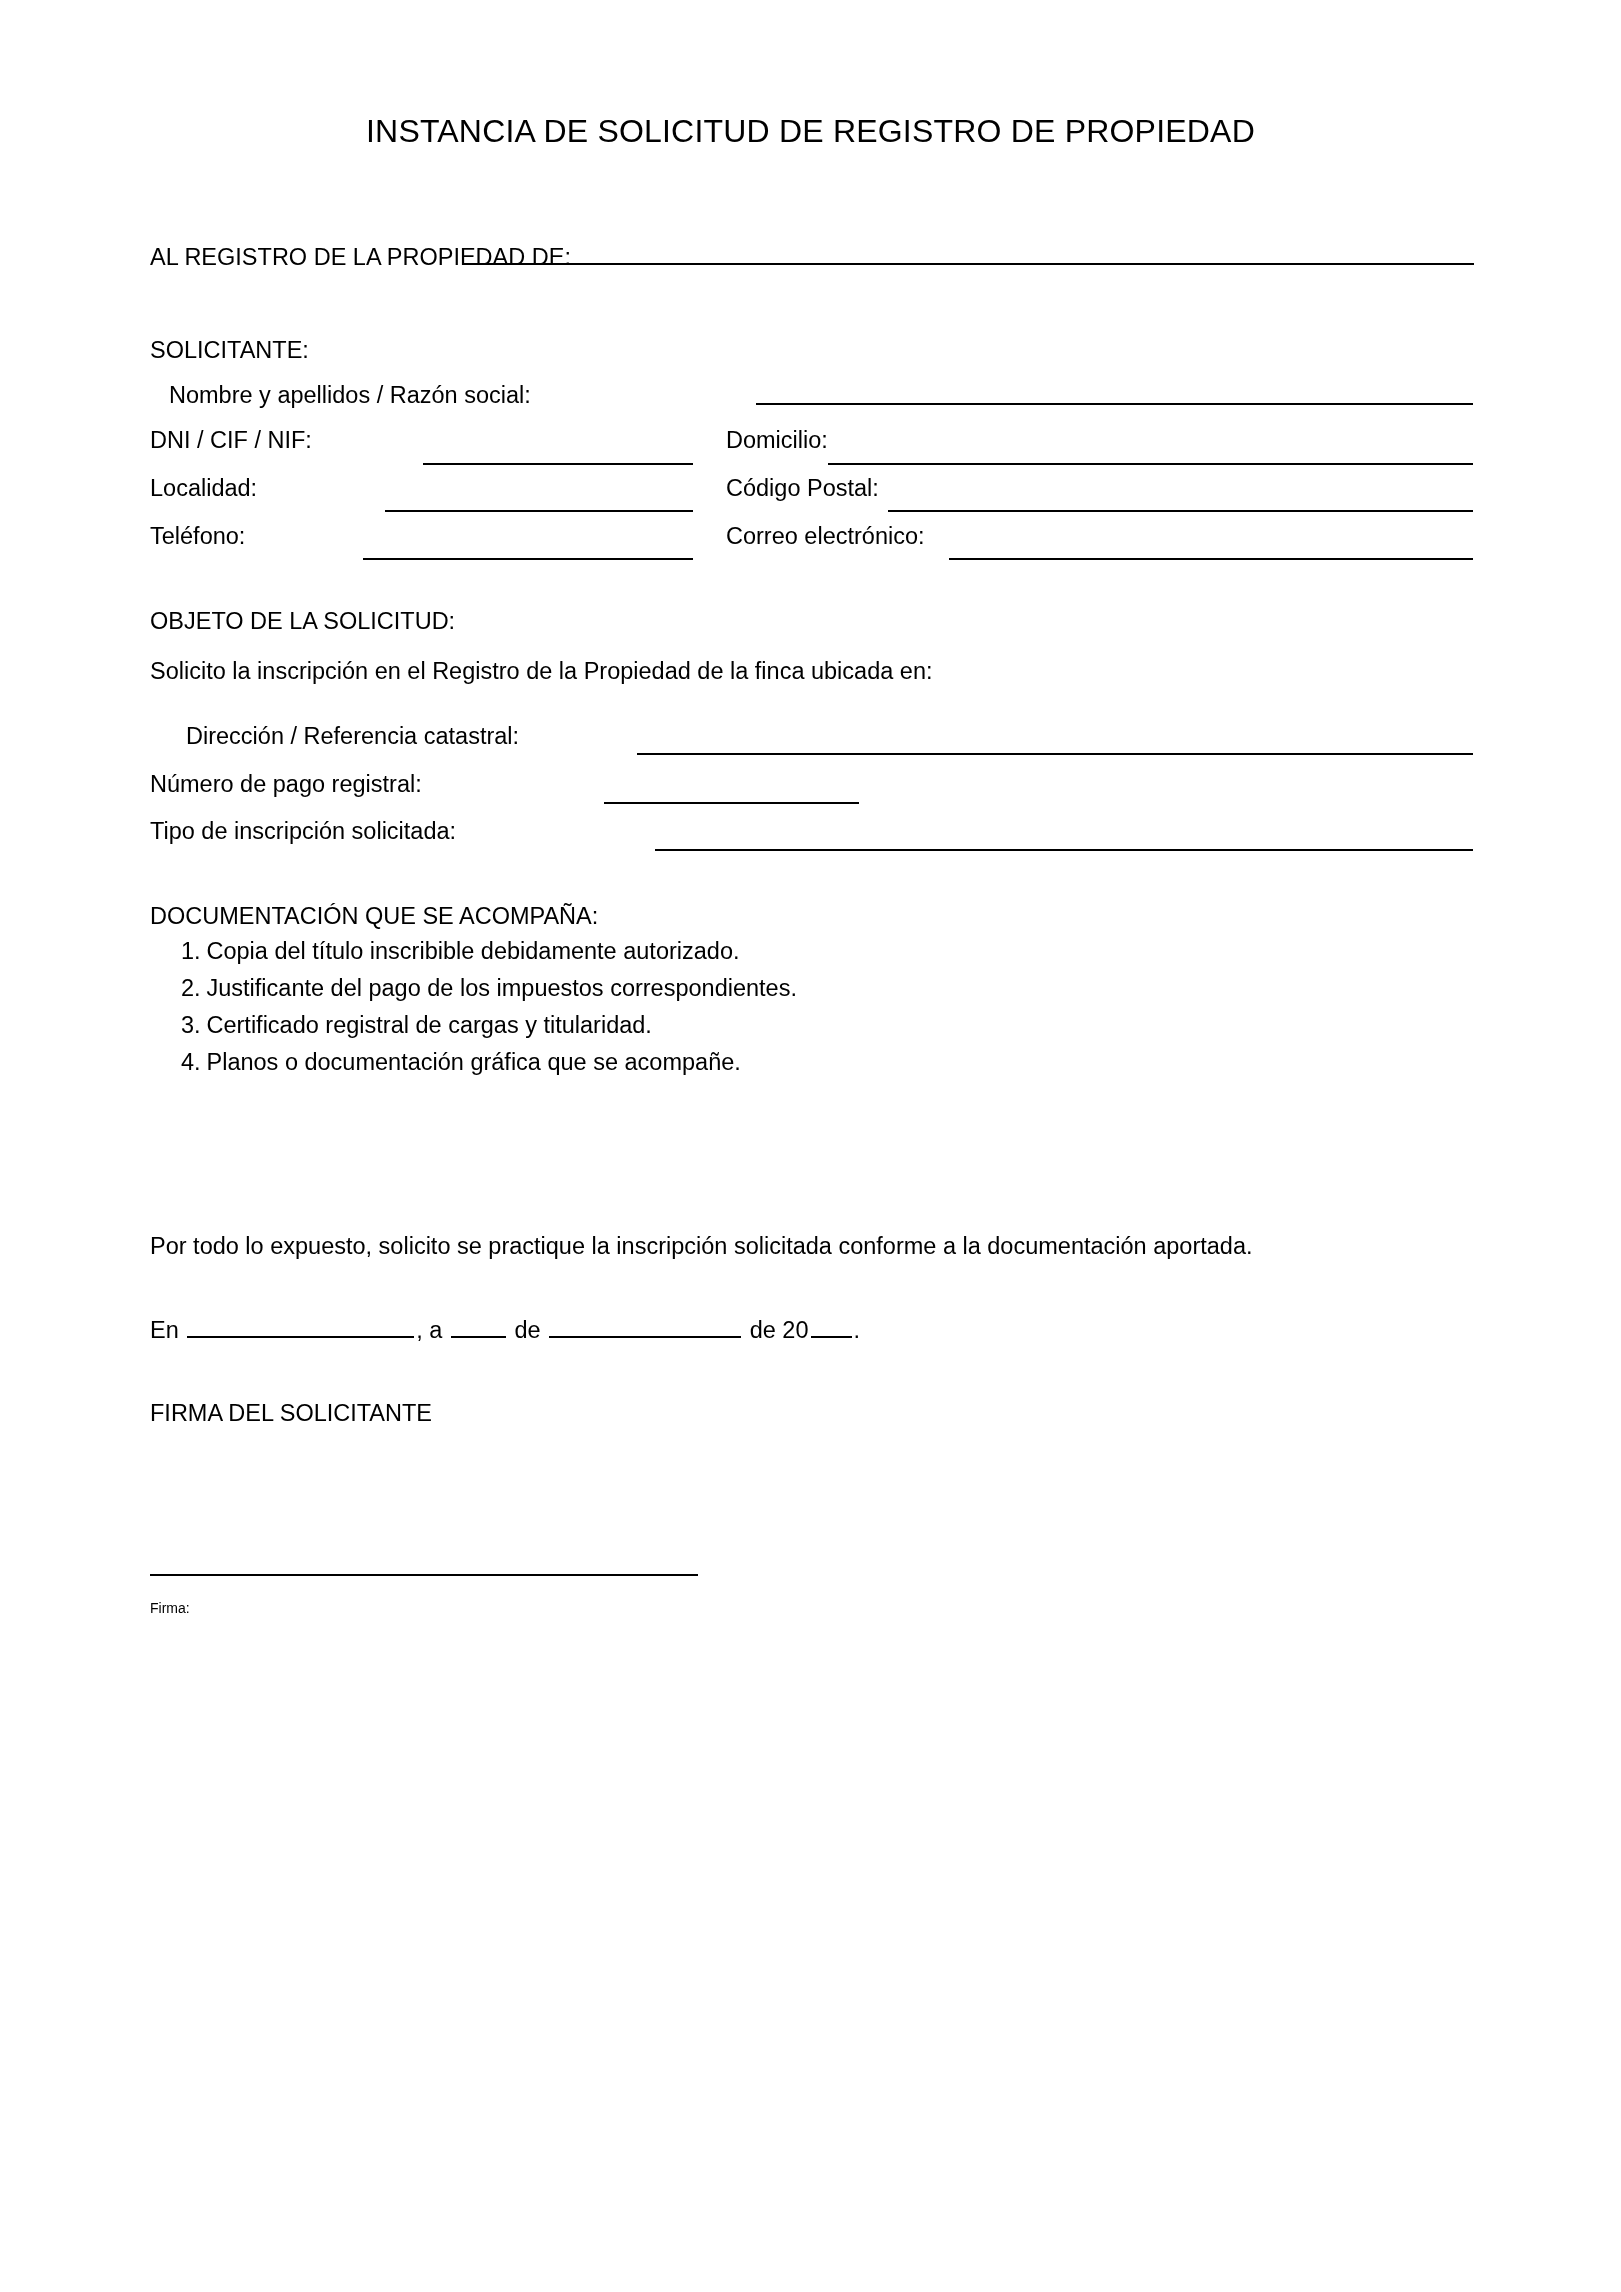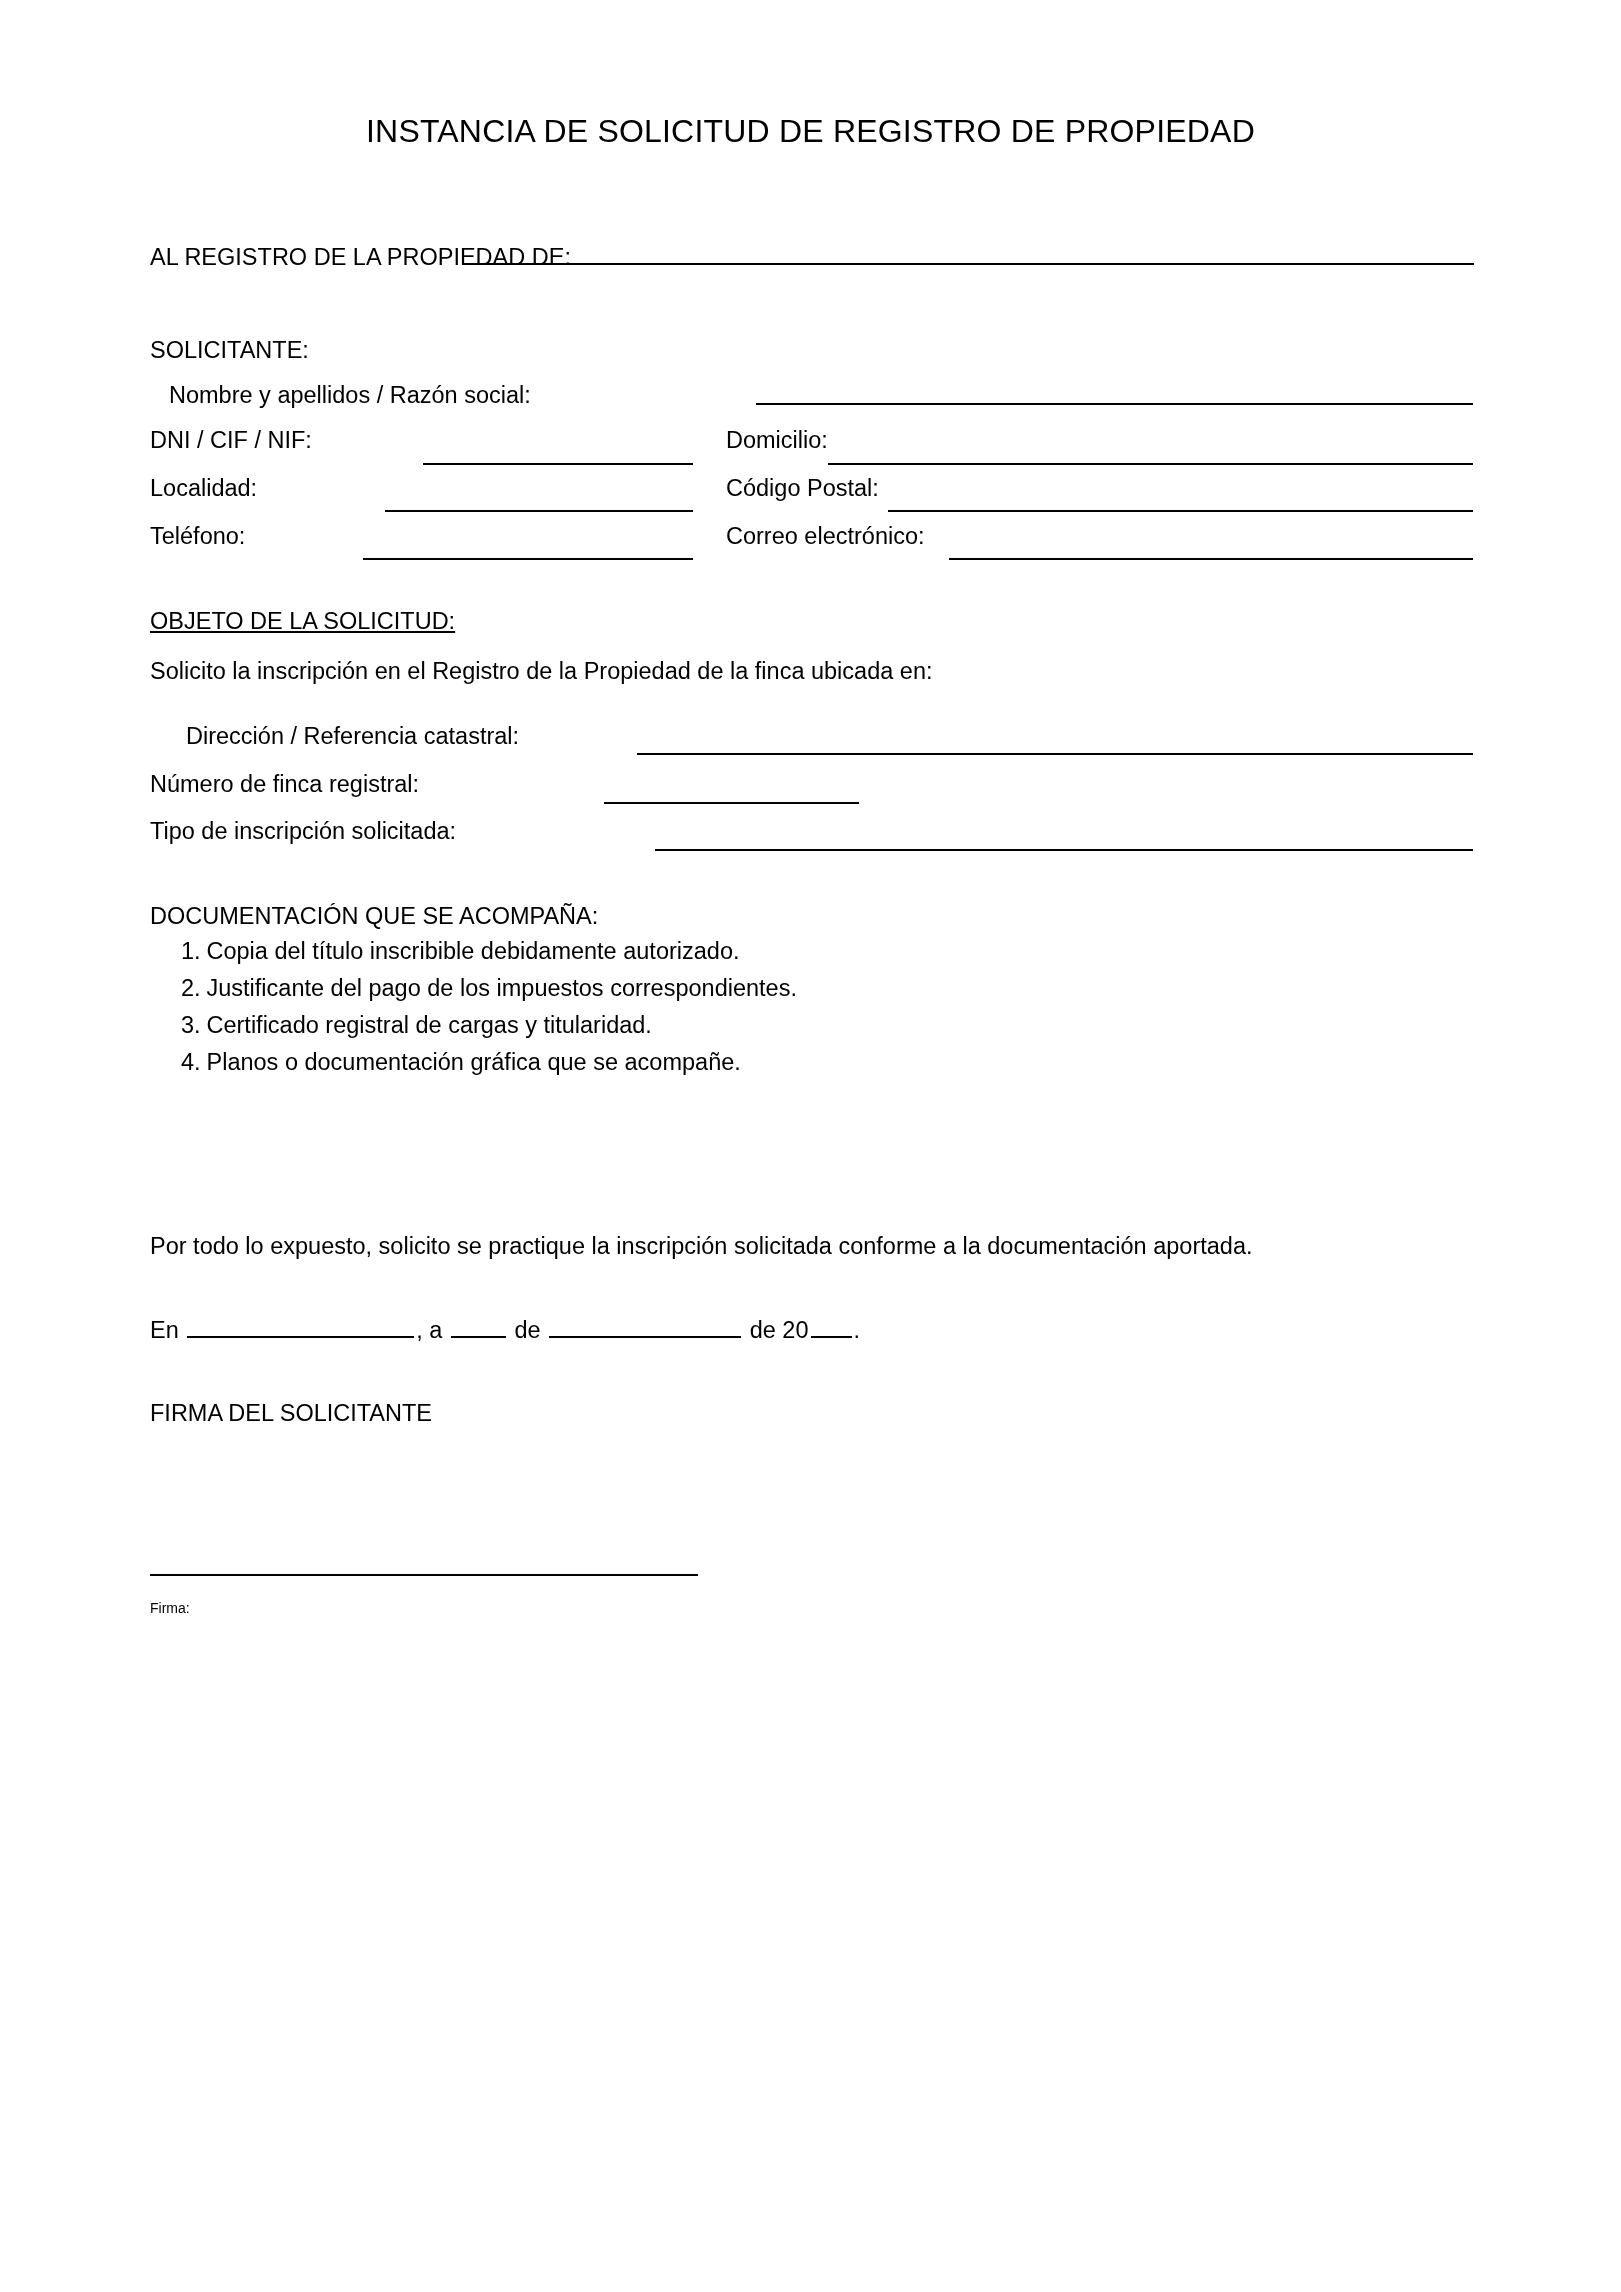--- a/index.html
+++ b/index.html
@@ -122,27 +122,27 @@
   <div class="row" style="top:474px;">Localidad:</div>
   <div class="rule" style="left:385px; top:510px; width:308px;"></div>
   <div class="row" style="left:726px; top:474px;">Código Postal:</div>
   <div class="rule" style="left:888px; top:510px; width:585px;"></div>
 
   <div class="row" style="top:522px;">Teléfono:</div>
   <div class="rule" style="left:363px; top:558px; width:330px;"></div>
   <div class="row" style="left:726px; top:522px;">Correo electrónico:</div>
   <div class="rule" style="left:949px; top:558px; width:524px;"></div>
 
-  <div class="row" style="top:607px;text-decoration:underline;">OBJETO DE LA SOLICITUD:</div>
+  <div class="row" style="top:607px;">OBJETO DE LA SOLICITUD:</div>
   <div class="row" style="top:657px;">Solicito la inscripción en el Registro de la Propiedad de la finca ubicada en:</div>
 
   <div class="row" style="top:722px;margin-left:36px;">Dirección / Referencia catastral:</div>
   <div class="rule" style="left:637px; top:753px; width:836px;"></div>
 
-  <div class="row" style="top:770px;">Número de finca registral:</div>
+  <div class="row" style="top:770px;">Número de pago registral:</div>
   <div class="rule" style="left:604px; top:802px; width:255px;"></div>
 
   <div class="row" style="top:817px;">Tipo de inscripción solicitada:</div>
   <div class="rule" style="left:655px; top:849px; width:818px;"></div>
 
   <div class="row" style="top:902px;">DOCUMENTACIÓN QUE SE ACOMPAÑA:</div>
 
   <ol class="doc-list">
     <li>
       <span class="num">1.</span><span>Copia del título inscribible debidamente autorizado.</span>

